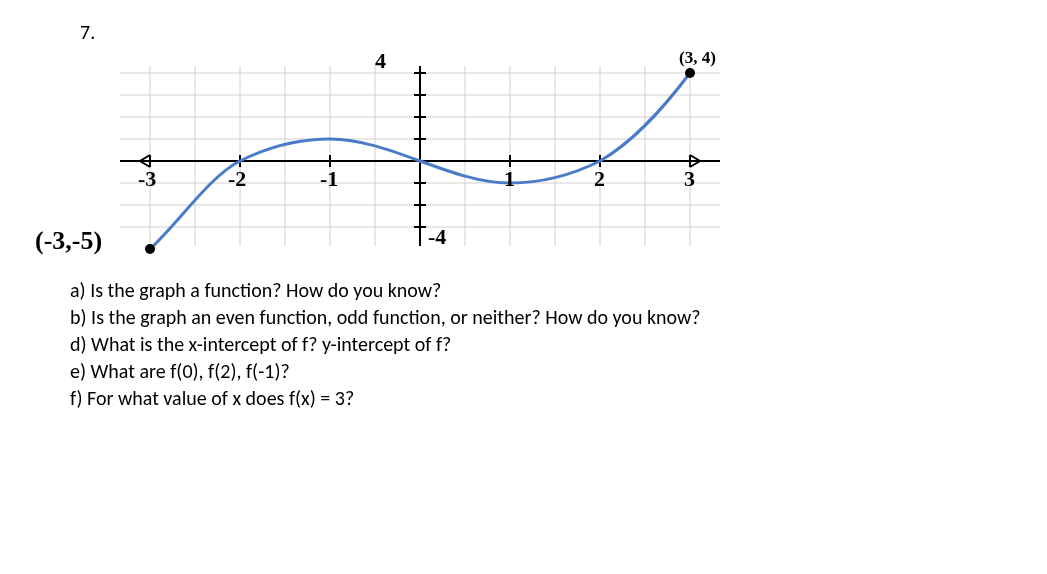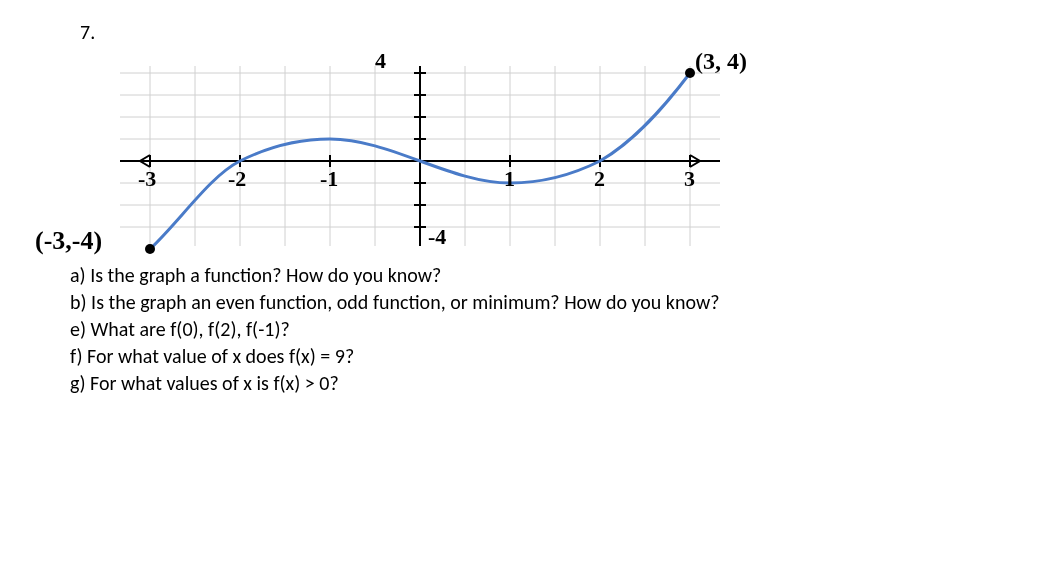--- a/index.html
+++ b/index.html
@@ -37,21 +37,21 @@
     fill: none;
   }
   .hlabel {
     position: absolute;
     font-family: "Comic Sans MS", "Segoe Script", cursive;
     font-weight: bold;
     font-size: 22px;
     color: #000;
   }
   .questions {
-    margin-top: 6px;
+    margin-top: 21px;
     line-height: 1.35;
     margin-left: 10px;
   }
   .q-line {
     white-space: nowrap;
   }
   .tick {
     stroke: #000;
     stroke-width: 2;
   }
@@ -126,23 +126,23 @@
 
   
   <div class="hlabel" style="left:335px; top:2px;">4</div>
   <div class="hlabel" style="left:388px; top:178px;">-4</div>
   <div class="hlabel" style="left:98px; top:120px;">-3</div>
   <div class="hlabel" style="left:188px; top:120px;">-2</div>
   <div class="hlabel" style="left:280px; top:120px;">-1</div>
   <div class="hlabel" style="left:464px; top:120px;">1</div>
   <div class="hlabel" style="left:554px; top:120px;">2</div>
   <div class="hlabel" style="left:644px; top:120px;">3</div>
-  <div class="hlabel" style="left:655px; top:2px; font-size:24px;">(3, 4)</div>
-  <div class="hlabel" style="left:-5px; top:180px; font-size:26px;">(-3,-4)</div>
+  <div class="hlabel" style="left:639px; top:2px; font-size:17px;">(3, 4)</div>
+  <div class="hlabel" style="left:-5px; top:180px; font-size:26px;">(-3,-5)</div>
 </div>
 
 <div class="questions">
   <div class="q-line">a) Is the graph a function?  How do you know?</div>
-  <div class="q-line">b) Is the graph an even function, odd function, or minimum?  How do you know?</div>
+  <div class="q-line">b) Is the graph an even function, odd function, or neither?  How do you know?</div>
+  <div class="q-line">d) What is the x-intercept of f?  y-intercept of f?</div>
   <div class="q-line">e) What are f(0), f(2), f(-1)?</div>
-  <div class="q-line">f) For what value of x does f(x) = 9?</div>
-  <div class="q-line">g) For what values of x is f(x) &gt; 0?</div>
+  <div class="q-line">f) For what value of x does f(x) = 3?</div>
 </div>
 
 </body></html>

